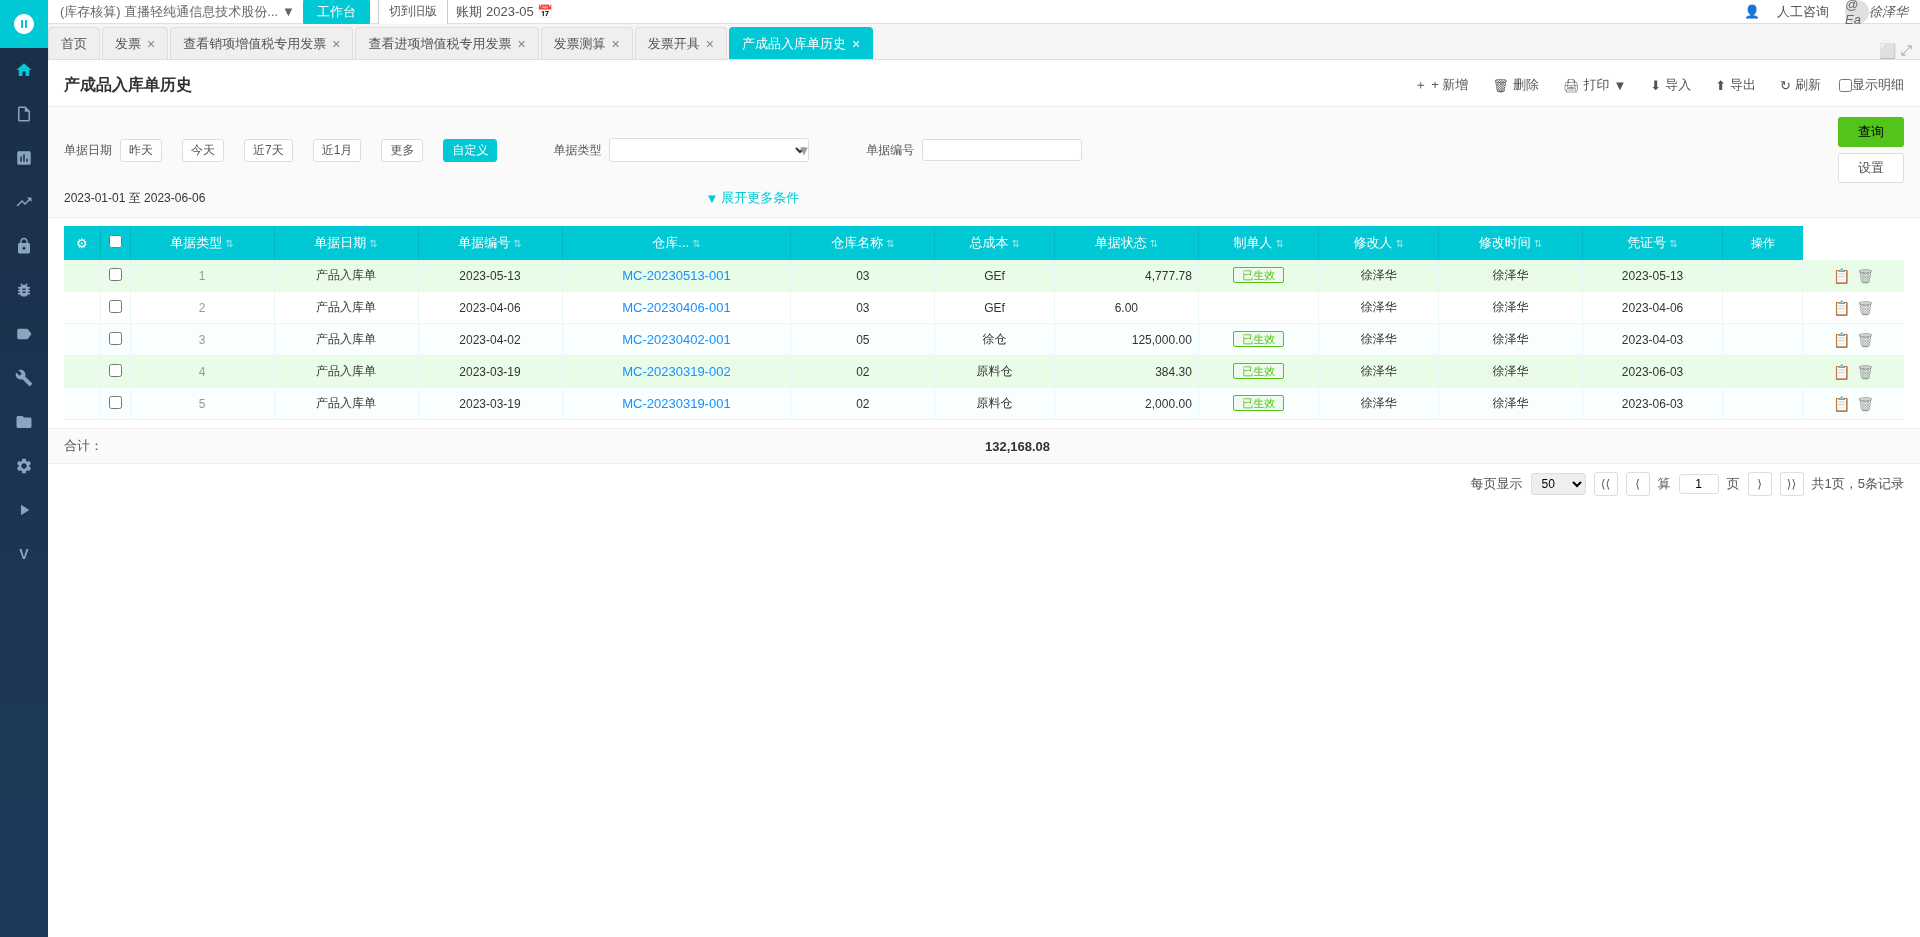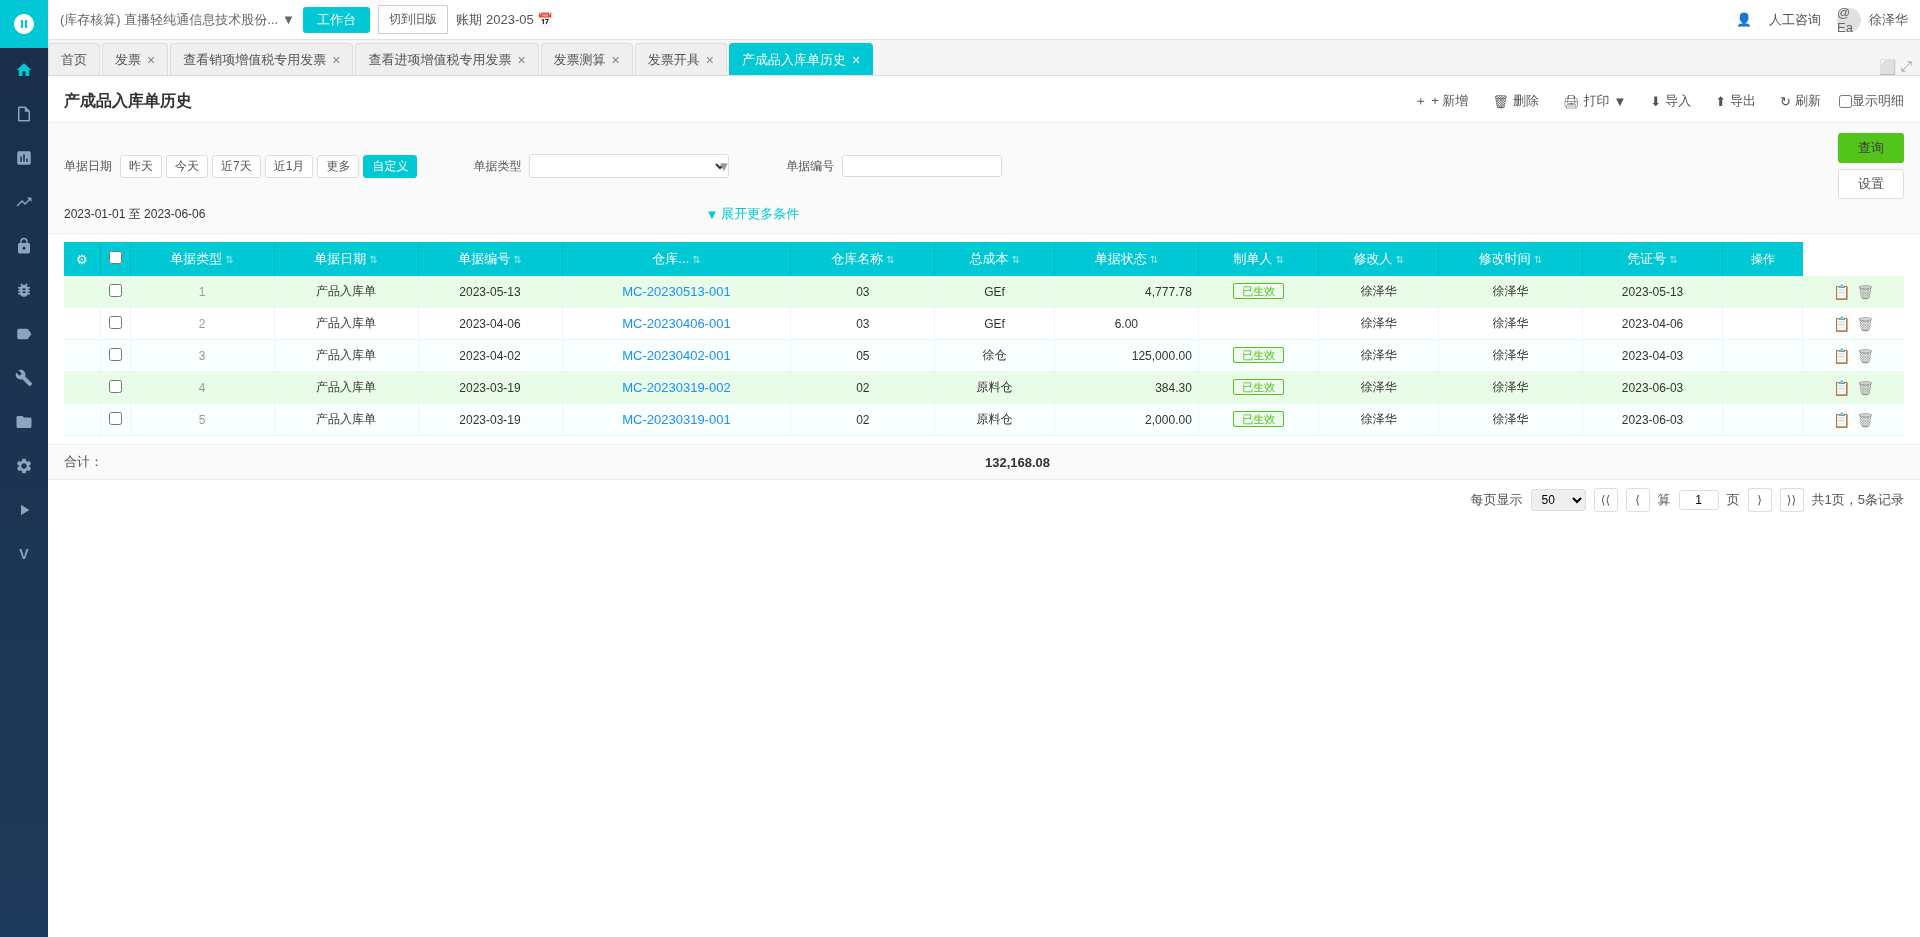--- a/index.html
+++ b/index.html
@@ -43,21 +43,21 @@
     
     .main-container {
       flex: 1;
       display: flex;
       flex-direction: column;
       overflow: hidden;
     }
 
     
     .topbar {
-      height: 40px;
+      height: 24px;
       background: #fff;
       border-bottom: 1px solid #e0e0e0;
       display: flex;
       align-items: center;
       padding: 0 12px;
       gap: 8px;
       flex-shrink: 0;
     }
     .topbar-company {
       color: #333;
@@ -96,21 +96,22 @@
       margin-left: auto;
       display: flex;
       align-items: center;
       gap: 16px;
       color: #555;
       font-size: 12px;
     }
     .topbar-right .user-info {
       display: flex;
       align-items: center;
-      gap: 8px;
+      gap: 0;
+      font-style: italic;
     }
 
     
     .tabbar {
       height: 36px;
       background: #f5f5f5;
       border-bottom: 1px solid #ddd;
       display: flex;
       align-items: flex-end;
       flex-shrink: 0;
@@ -223,21 +224,21 @@
       gap: 16px;
       flex-wrap: wrap;
     }
     .filter-label {
       color: #555;
       font-size: 12px;
       white-space: nowrap;
     }
     .filter-date-btns {
       display: flex;
-      gap: 4px;
+      gap: 20px;
     }
     .date-btn {
       padding: 2px 8px;
       border: 1px solid #ddd;
       background: #fff;
       border-radius: 3px;
       cursor: pointer;
       font-size: 12px;
       color: #555;
     }
@@ -275,21 +276,21 @@
     .expand-btn {
       color: #00c8d4;
       cursor: pointer;
       font-size: 12px;
       display: flex;
       align-items: center;
       gap: 3px;
     }
     .query-btn {
       background: #52c41a;
-      color: #404040;
+      color: #000000;
       border: none;
       padding: 6px 20px;
       border-radius: 3px;
       cursor: pointer;
       font-size: 13px;
     }
     .set-btn {
       background: #fff;
       color: #555;
       border: 1px solid #ddd;

